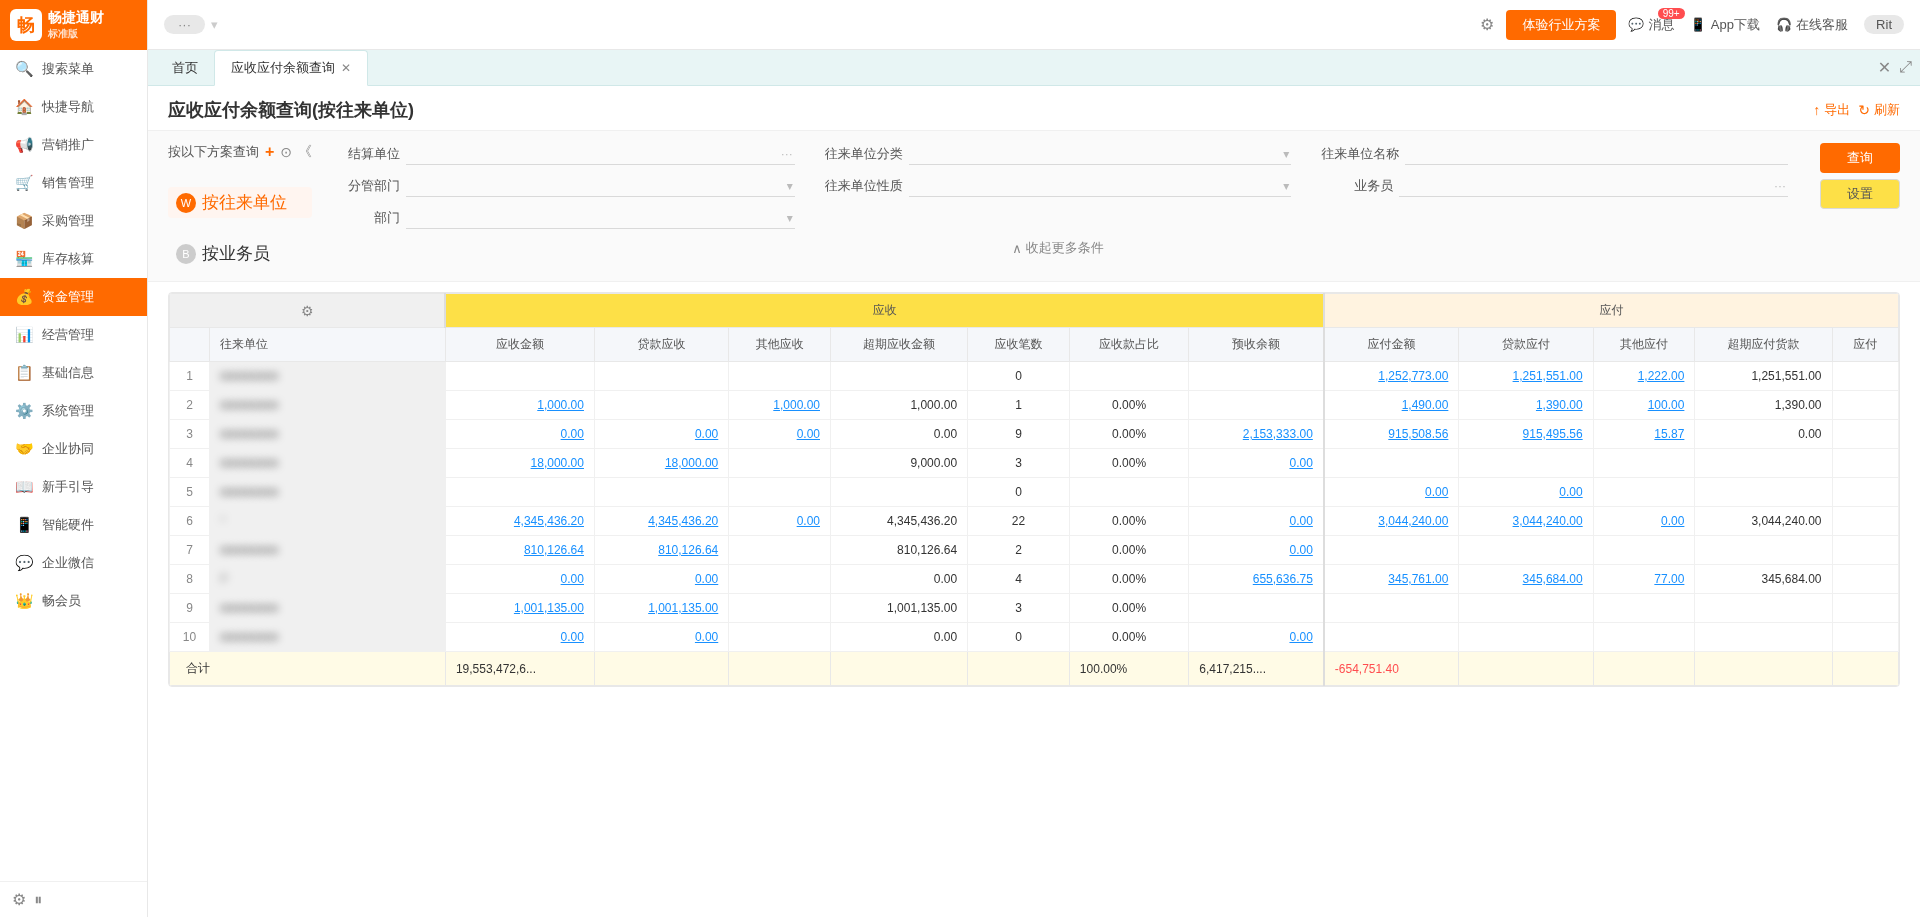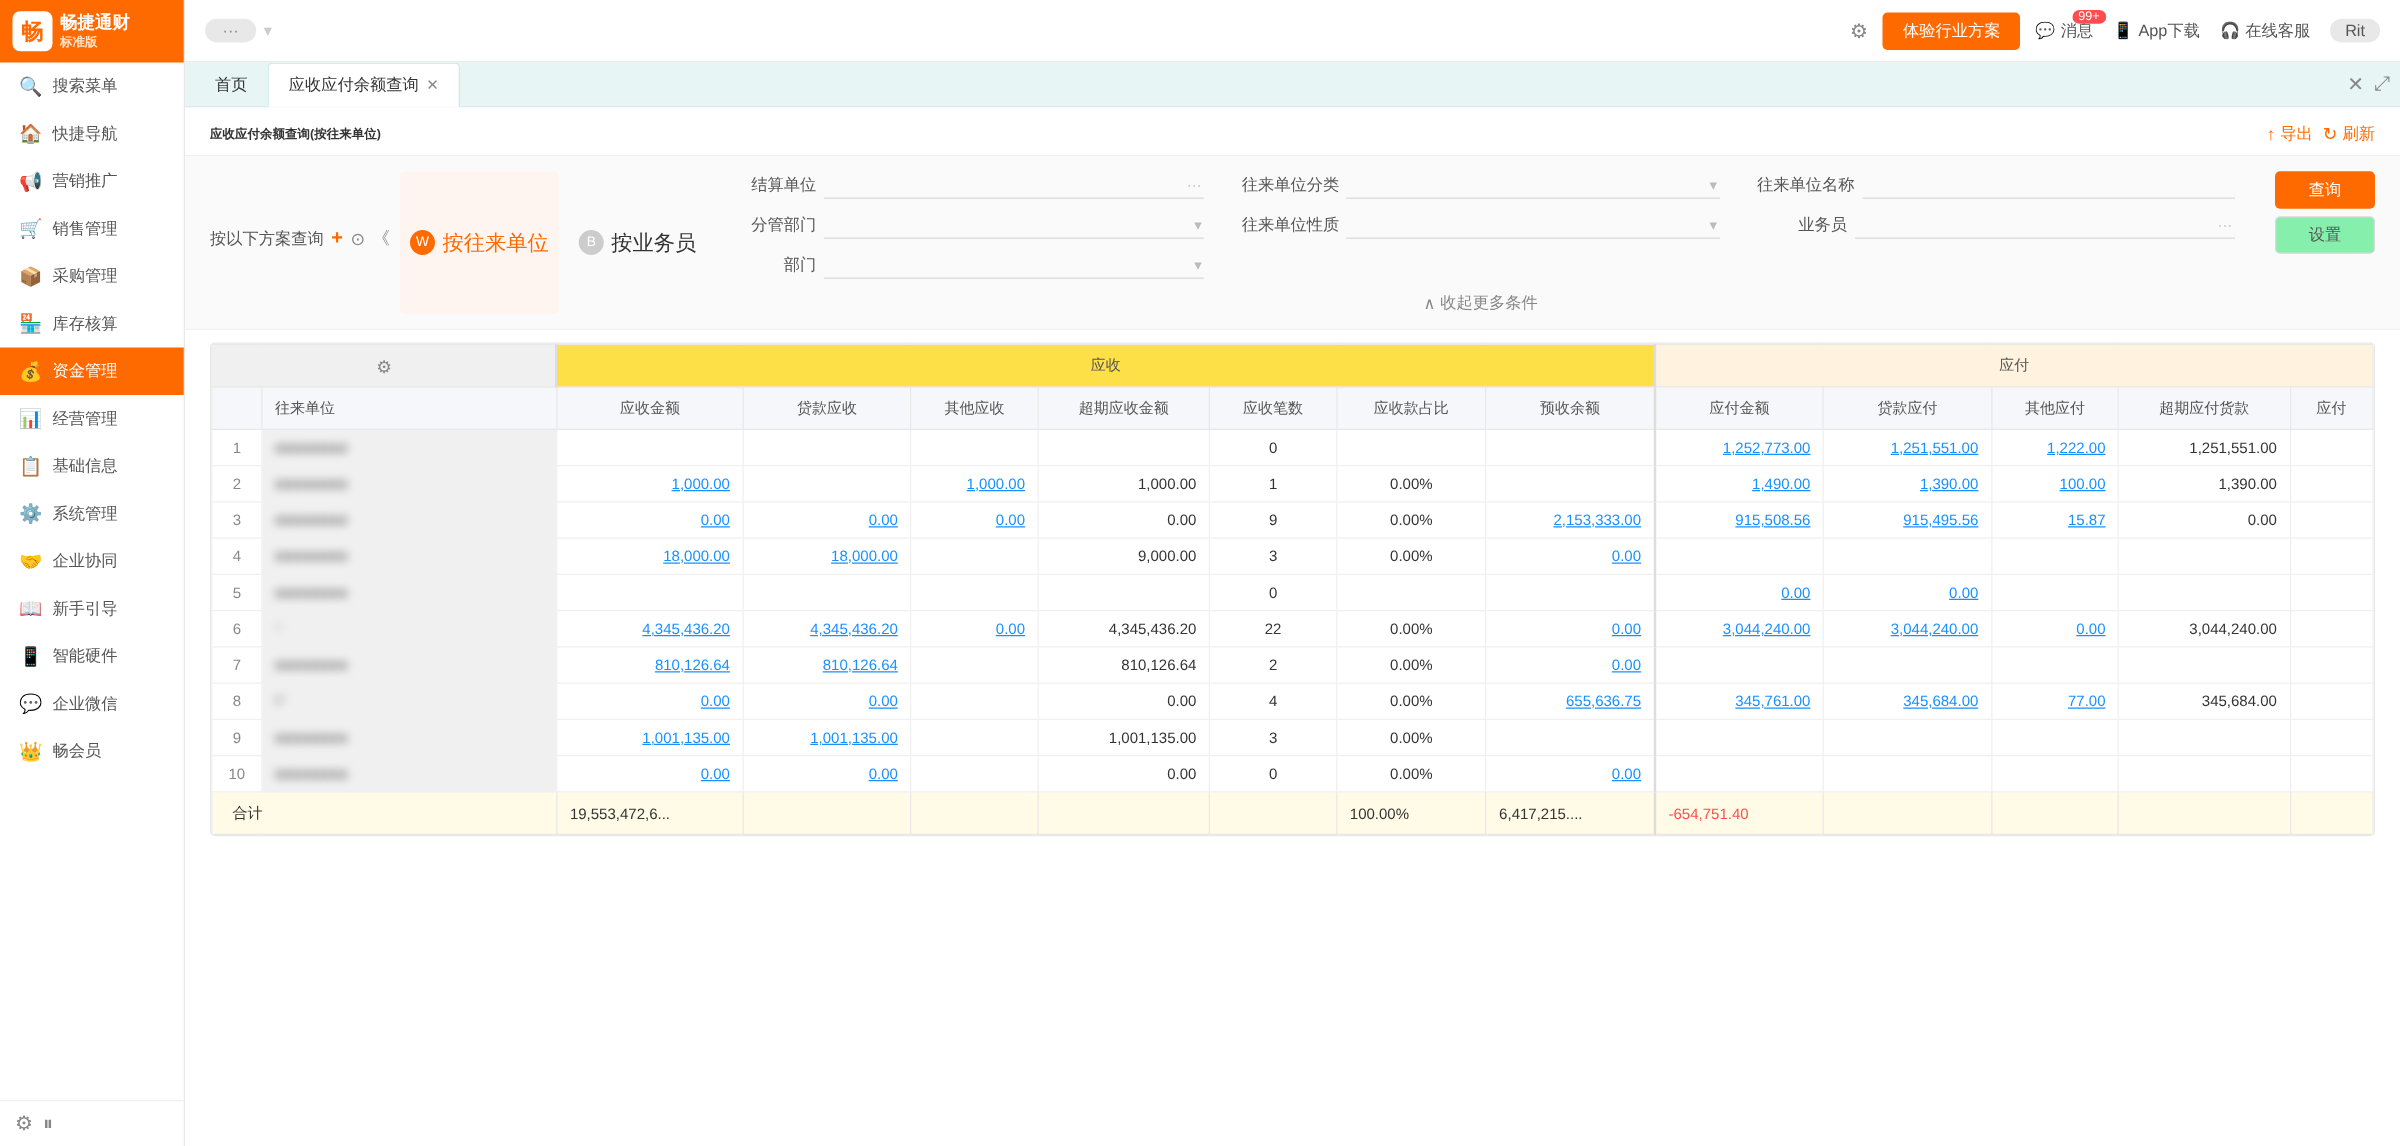--- a/index.html
+++ b/index.html
@@ -41,21 +41,21 @@
     .tab-item.active { background: #fff; color: #333; border: 1px solid #d0e8e8; border-bottom: 1px solid #fff; margin-bottom: -1px; }
     .tab-close { color: #888; font-size: 12px; cursor: pointer; }
     .tabbar-right { margin-left: auto; display: flex; gap: 8px; }
     .tabbar-btn { cursor: pointer; color: #888; font-size: 16px; }
 
     
     .page-content { flex: 1; overflow-y: auto; background: #fff; padding: 0; }
 
     
     .page-header { display: flex; align-items: center; padding: 12px 20px 8px; border-bottom: 1px solid #f0f0f0; background: #fff; }
-    .page-title { font-size: 10px; font-weight: bold; color: #333; flex: 1; }
+    .page-title { font-size: 18px; font-weight: bold; color: #333; flex: 1; }
     .page-actions { display: flex; gap: 8px; }
     .action-btn { display: flex; align-items: center; gap: 4px; color: #ff6a00; cursor: pointer; font-size: 13px; }
     .action-btn .btn-icon { font-size: 14px; }
 
     
     .filter-area { padding: 12px 20px; background: #fafafa; border-bottom: 1px solid #f0f0f0; }
     .filter-label { font-size: 13px; color: #555; }
     .filter-add { color: #ff6a00; cursor: pointer; font-size: 16px; font-weight: bold; }
     .filter-settings { color: #888; cursor: pointer; font-size: 14px; }
     .filter-collapse { color: #888; cursor: pointer; font-size: 14px; }
@@ -66,40 +66,40 @@
     .filter-nav-icon.gray { background: #ccc; }
     .filter-nav-text { font-size: 17px; }
     .filter-nav-text.active-text { color: #ff6a00; }
 
     .filter-more { display: flex; align-items: center; justify-content: center; margin-top: 8px; }
     .filter-more-btn { display: flex; align-items: center; gap: 4px; color: #888; cursor: pointer; font-size: 13px; }
 
     
     .query-buttons { display: flex; flex-direction: column; gap: 6px; }
     .query-btn { background: #ff6a00; color: #fff; border: none; padding: 6px 20px; border-radius: 4px; cursor: pointer; font-size: 13px; }
-    .settings-btn { background: #86efac; color: #555; border: 1px solid #d9d9d9; padding: 5px 20px; border-radius: 4px; cursor: pointer; font-size: 13px; }
+    .settings-btn { background: #fde047; color: #555; border: 1px solid #d9d9d9; padding: 5px 20px; border-radius: 4px; cursor: pointer; font-size: 13px; }
 
     
     .table-area { padding: 10px 20px 0; }
     .table-container { overflow-x: auto; border: 1px solid #e8e8e8; border-radius: 4px; }
     table { width: 100%; border-collapse: collapse; font-size: 12px; }
     thead tr th { background: #f5f7fa; color: #555; padding: 8px 10px; text-align: center; border: 1px solid #e8e8e8; white-space: nowrap; font-weight: 500; }
     thead tr.group-header th { background: #f0f0f0; }
     tbody tr td { padding: 7px 10px; border: 1px solid #f0f0f0; text-align: right; color: #333; white-space: nowrap; }
     tbody tr td:first-child { text-align: center; color: #888; }
     tbody tr td.company-cell { text-align: left; }
     tbody tr td.link-value { color: #1890ff; text-decoration: underline; cursor: pointer; }
     .tfoot-row td { background: #fffbe6; font-weight: 500; padding: 8px 10px; border: 1px solid #e8e8e8; }
     .tfoot-row td:first-child { text-align: left; padding-left: 16px; }
 
     
     .table-settings-icon { color: #888; cursor: pointer; font-size: 14px; }
 
     .filter-body { display: flex; gap: 16px; }
-    .filter-left { display: flex; flex-direction: row; gap: 8px; min-width: 100px; }
+    .filter-left { display: flex; flex-direction: column; gap: 20px; min-width: 100px; }
     .filter-row-grid { display: grid; grid-template-columns: 1fr 1fr 1fr; gap: 10px 30px; align-items: center; }
     .field-group { display: flex; align-items: center; gap: 6px; }
     .field-label { min-width: 72px; color: #555; font-size: 13px; text-align: right; white-space: nowrap; }
     .field-input-wrap { flex: 1; display: flex; align-items: center; border-bottom: 1px solid #d9d9d9; position: relative; }
     .field-input-wrap input { border: none; outline: none; width: 100%; font-size: 13px; padding: 3px 4px; background: transparent; color: #333; }
     .field-icon { color: #bbb; cursor: pointer; font-size: 12px; padding: 0 2px; }
     .negative-value { color: #ff4d4f; }
   </style>
 </head>
 <body>

